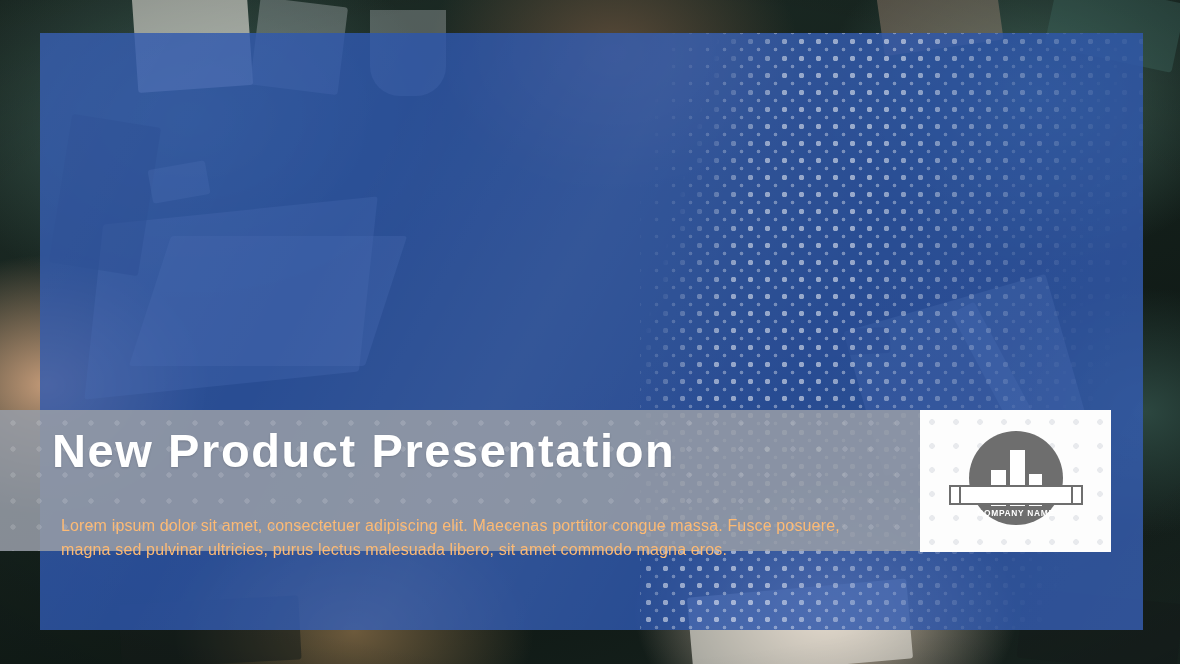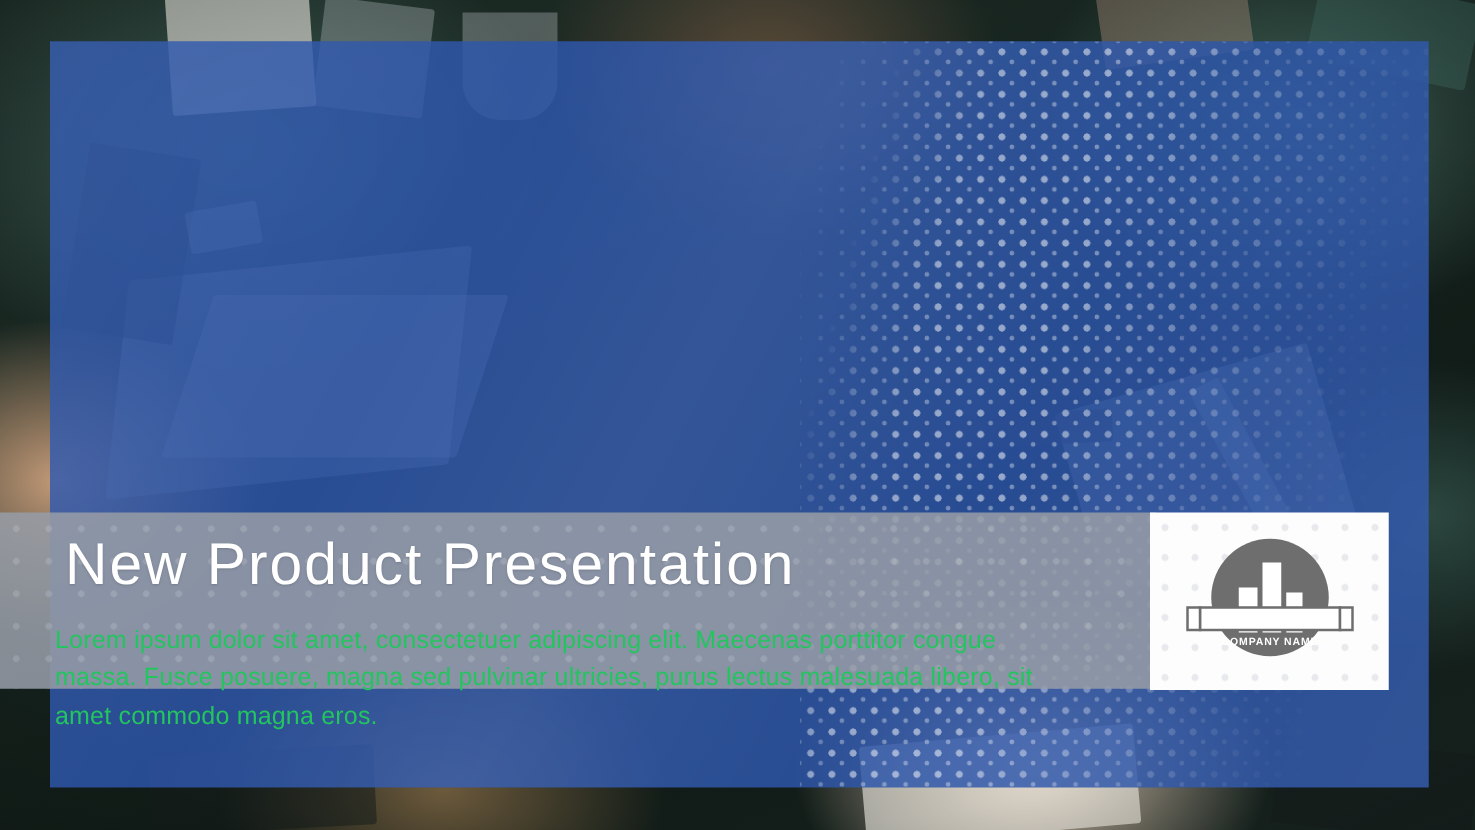--- a/index.html
+++ b/index.html
@@ -138,36 +138,36 @@
     inset: 0;
     background-image: radial-gradient(circle, rgba(255,255,255,0.14) 2.4px, rgba(255,255,255,0) 2.9px);
     background-size: 26px 26px;
   }
   .slide-title {
     position: absolute;
     left: 52px;
     top: 424px;
     margin: 0;
     font-size: 47px;
-    font-weight: 400;
+    font-weight: 700;
     color: #ffffff;
     letter-spacing: 1.6px;
     line-height: 1.16;
     white-space: nowrap;
     text-shadow: 0 1px 2px rgba(40,45,55,0.22);
   }
   .slide-subtitle {
     position: absolute;
     left: 44px;
     top: 497px;
     width: 820px;
-    margin: 0;
-    font-size: 20px;
+    margin: 17px;
+    font-size: 16px;
     font-weight: 400;
-    color: #22c55e;
+    color: #fdba74;
     line-height: 1.52;
     letter-spacing: 0.15px;
   }
 
   
   .logo-card {
     position: absolute;
     left: 920px;
     top: 410px;
     width: 191px;

